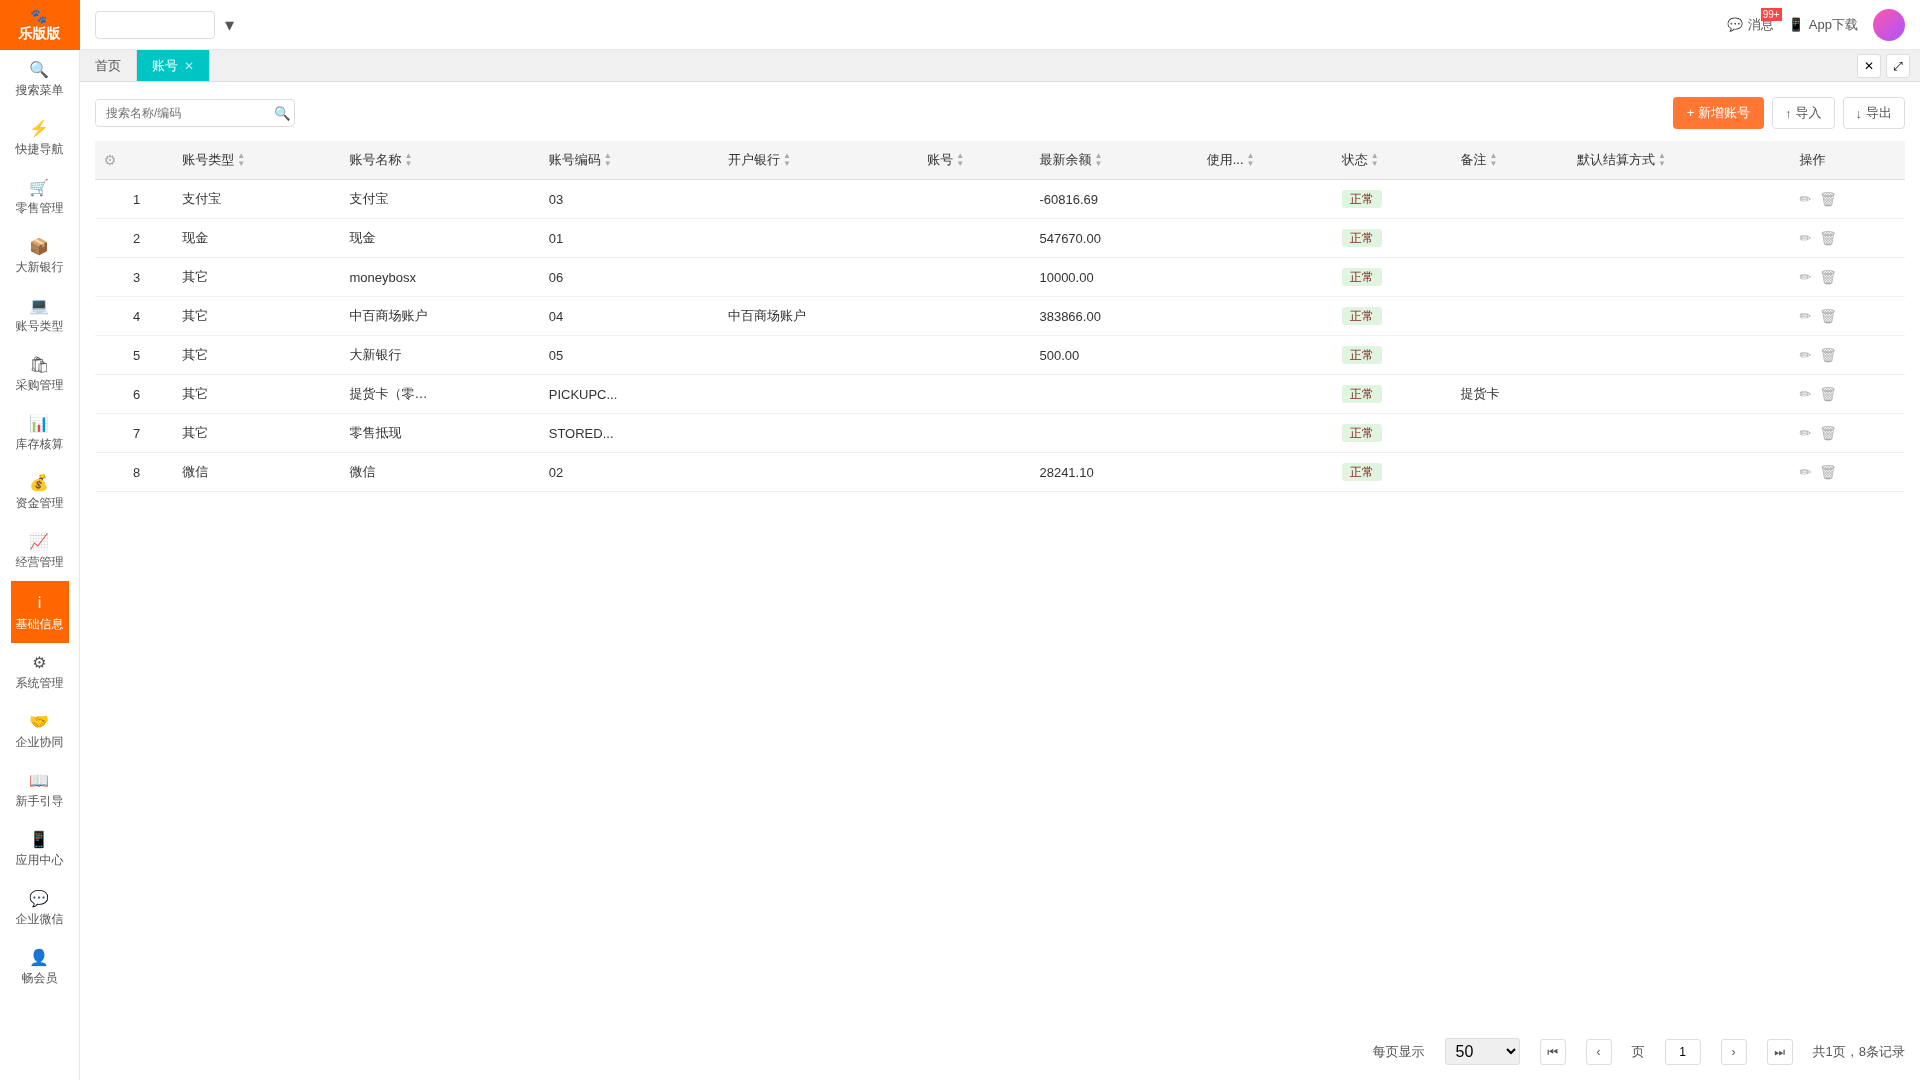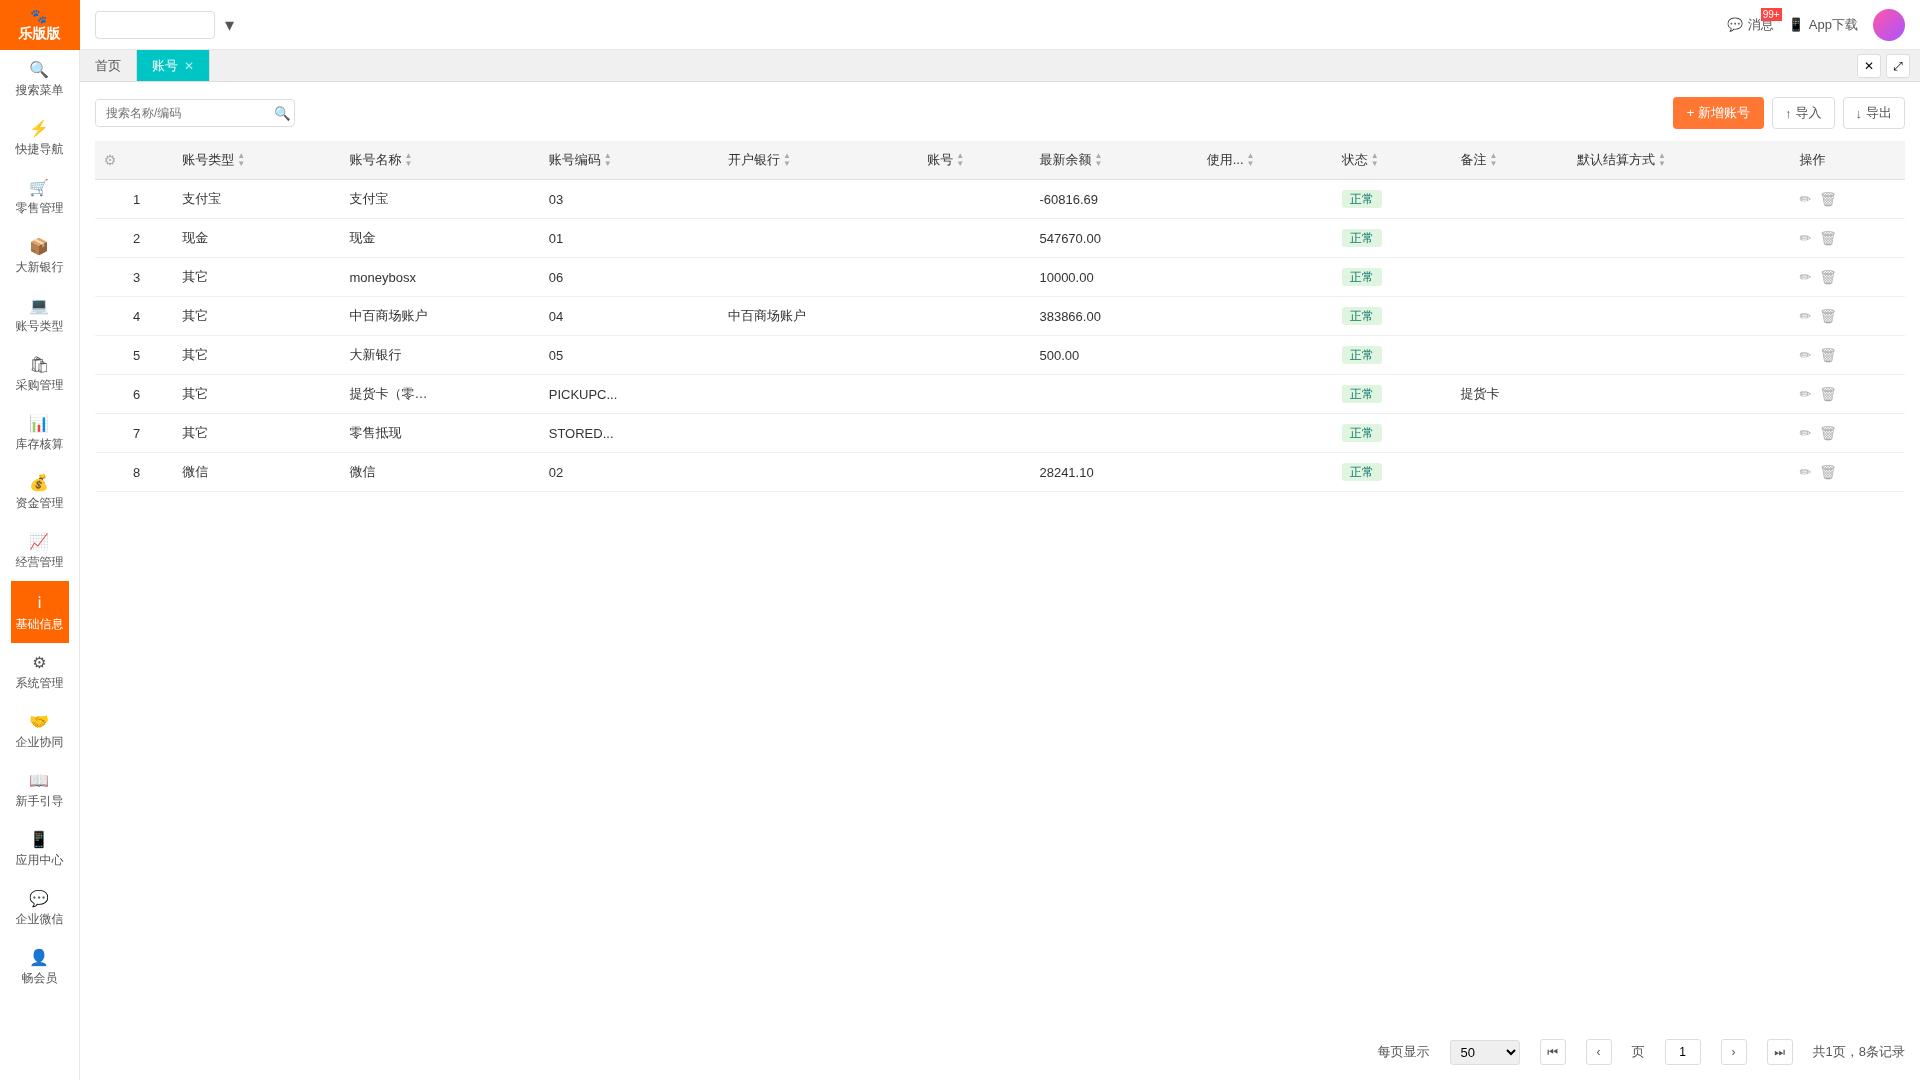--- a/index.html
+++ b/index.html
@@ -268,21 +268,21 @@
       line-height: 1;
       color: #aaa;
     }
     td {
       padding: 10px 8px;
       border-bottom: 1px solid #f0f0f0;
       color: #333;
     }
     .status-badge {
       background: #e0f5e0;
-      color: #0f766e;
+      color: #7f1d1d;
       border-radius: 3px;
       padding: 2px 8px;
       font-size: 12px;
     }
     .settings-col {
       width: 30px;
       text-align: center;
     }
     .action-icons {
       display: flex;
@@ -301,21 +301,21 @@
       justify-content: flex-end;
       margin-top: 12px;
       gap: 20px;
       font-size: 13px;
       color: #555;
     }
     .pagination-select {
       border: 1px solid #ddd;
       border-radius: 3px;
       padding: 3px 20px 3px 6px;
-      font-size: 13px;
+      font-size: 16px;
       cursor: pointer;
     }
     .page-btn {
       width: 26px;
       height: 26px;
       border: 1px solid #ddd;
       border-radius: 3px;
       background: #fff;
       cursor: pointer;
       display: flex;

